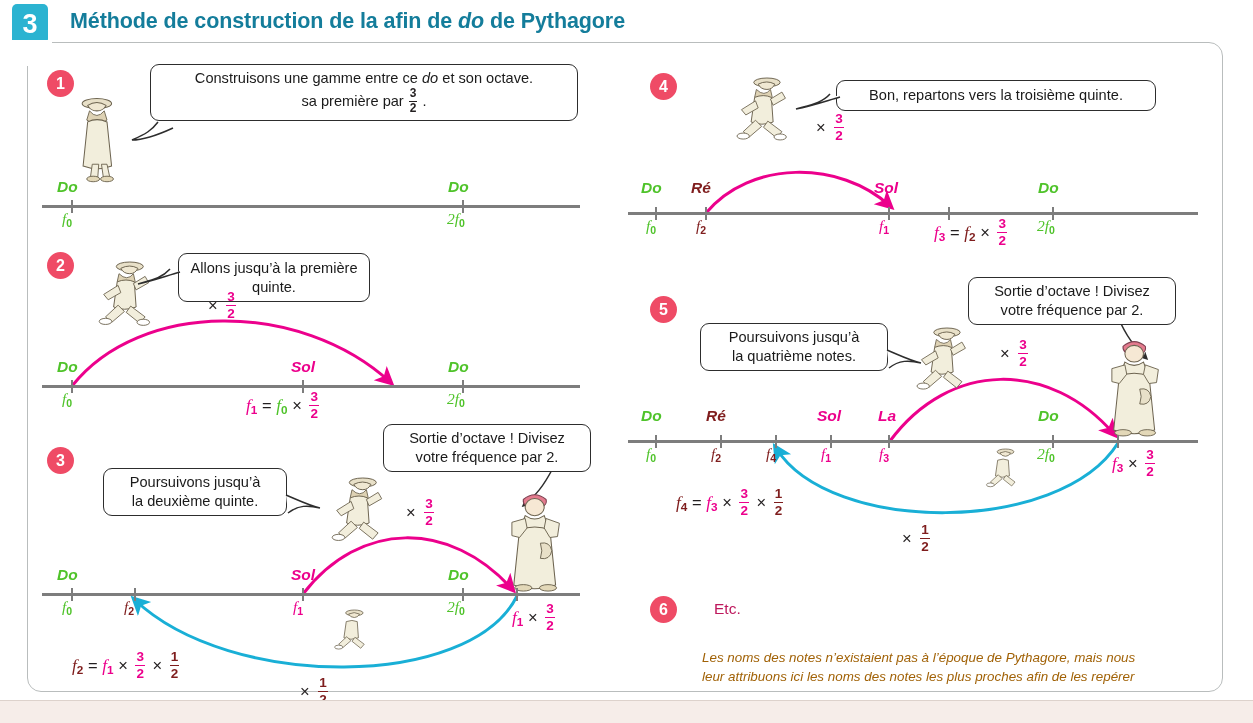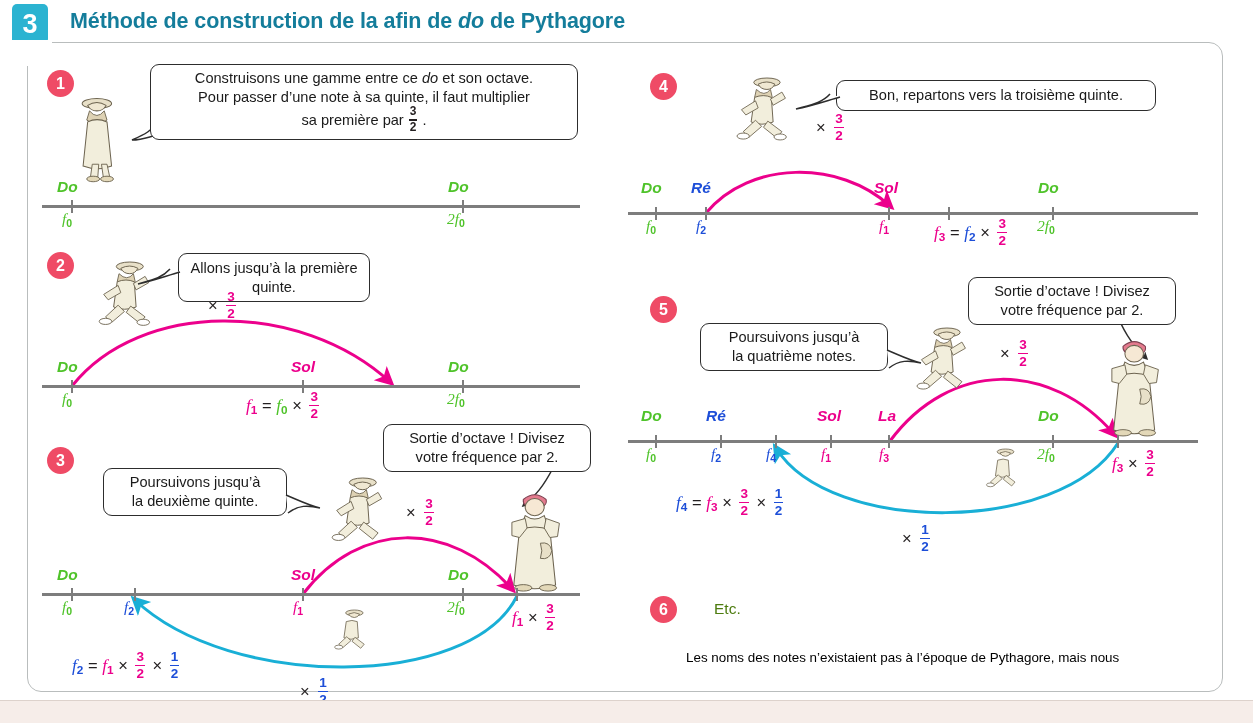--- a/index.html
+++ b/index.html
@@ -64,38 +64,38 @@
   .bubble i{font-style:italic;}
 
   
   .axis{position:absolute;height:3px;background:#7d7d7d;}
   .tick{position:absolute;width:2.4px;height:13px;background:#7d7d7d;}
   .notelbl{position:absolute;font-style:italic;font-size:15.5px;font-weight:bold;white-space:nowrap;}
   .freqlbl{position:absolute;font-size:15.5px;white-space:nowrap;}
 
   .c-green{color:#4FC32A;}
   .c-pink{color:#EC008C;}
-  .c-cyan{color:#1d4ed8;}
+  .c-cyan{color:#7f1d1d;}
   .c-dark{color:#231f20;}
   .mi{font-family:"Liberation Serif", serif;font-style:italic;}
   .sub{font-size:0.68em;vertical-align:-0.28em;font-style:normal;font-family:"Liberation Sans",sans-serif;font-weight:bold;}
 
   .frac{display:inline-block;vertical-align:-0.42em;text-align:center;line-height:1.0;font-weight:bold;}
   .frac .num{display:block;font-size:0.82em;padding:0 1px;}
   .frac .bar{display:block;height:1.7px;background:currentColor;margin:1px 0;}
   .frac .den{display:block;font-size:0.82em;padding:0 1px;}
 
   .mulfrac{position:absolute;white-space:nowrap;font-size:16.5px;color:#231f20;}
   .formula{position:absolute;white-space:nowrap;font-size:16.5px;}
   .formula .mi,.formula .m{font-size:1.05em;}
 
-  .etc{position:absolute;font-size:15.5px;color:#4d7c0f;}
+  .etc{position:absolute;font-size:15.5px;color:#be185d;}
   .footnote{
-    position:absolute;font-size:13.4px;line-height:1.42;
-    color:#000000;width:478px;
+    position:absolute;font-style:italic;font-size:13.4px;line-height:1.42;
+    color:#a16207;width:478px;margin-left:16px;
   }
 </style>
 </head>
 <body>
 
 <div class="root">
 
   <div class="hdr">
     <div class="badge">3</div>
     <div class="badge-tail"></div>
@@ -235,21 +235,20 @@
       <path d="M32,56 q10,-2 12,8 q-2,10 -12,8 q3,-8 0,-16z" fill="#E8E0C8" stroke="#6d6450" stroke-width="1"></path>
       <ellipse cx="14" cy="103" rx="9" ry="3.4" fill="#E3D8B8" stroke="#6d6450" stroke-width="1"></ellipse>
       <ellipse cx="40" cy="103" rx="9" ry="3.4" fill="#E3D8B8" stroke="#6d6450" stroke-width="1"></ellipse>
     </g>
   </svg>
 
   <div class="stepnum" style="left:47px;top:70px;">1</div>
 
   <div class="bubble" style="left:150px;top:64px;width:428px;">
     <div><span>Construisons une gamme entre ce </span><i>do</i><span> et son octave.</span></div>
-    <div>Pour passer d’une note à sa quinte, il faut multiplier</div>
     <div style="display:flex;align-items:center;justify-content:center;gap:5px;">
       <span>sa première par</span>
       <span class="frac c-dark">
         <span class="num">3</span>
         <span class="bar"></span>
         <span class="den">2</span>
       </span>
       <span>.</span>
     </div>
   </div>
@@ -493,16 +492,17 @@
       <span class="bar"></span>
       <span class="den">2</span>
     </span>
   </div>
 
   <div class="stepnum" style="left:650px;top:596px;">6</div>
   <div class="etc" style="left:714px;top:600px;">Etc.</div>
 
   <div class="footnote" style="left:686px;top:648px;">
     <div>Les noms des notes n’existaient pas à l’époque de Pythagore, mais nous</div>
+    <div>leur attribuons ici les noms des notes les plus proches afin de les repérer</div>
   </div>
 
   <div class="footstrip"></div>
 </div>
 
 </body></html>

